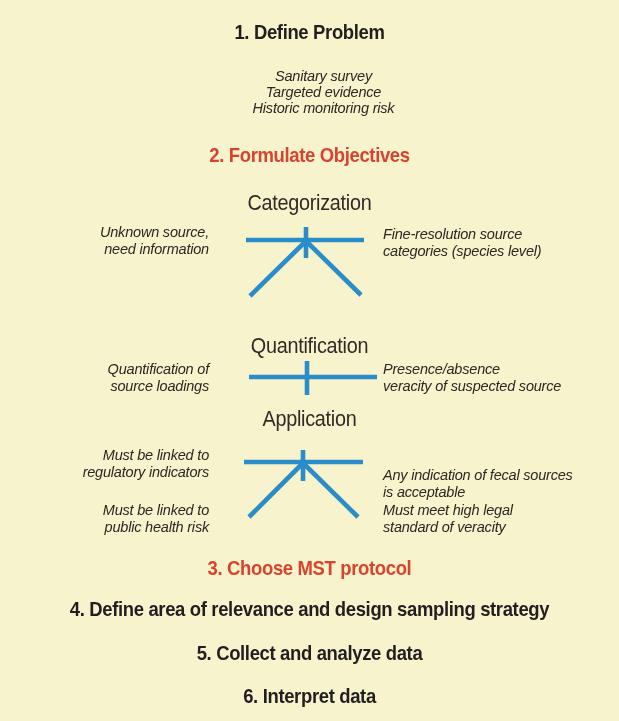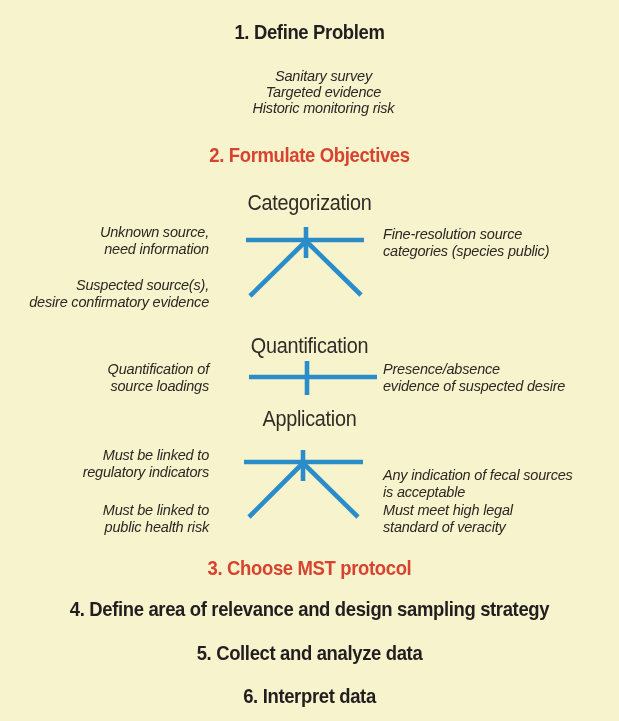--- a/index.html
+++ b/index.html
@@ -66,29 +66,27 @@
     <div>Targeted evidence</div>
     <div>Historic monitoring risk</div>
   </div>
 
   <div class="heading red" style="top:143px">2. Formulate Objectives</div>
 
   <div class="subtitle" style="top:190px">Categorization</div>
   <div class="side-label left" style="top:224px">Unknown source,
 need information</div>
   <div class="side-label right" style="top:226px">Fine-resolution source
-categories (species public)</div>
-  <div class="side-label left" style="top:277px">Suspected source(s),
-desire confirmatory evidence</div>
+categories (species level)</div>
 
   <div class="subtitle" style="top:333px">Quantification</div>
   <div class="side-label left" style="top:361px">Quantification of
 source loadings</div>
   <div class="side-label right" style="top:361px">Presence/absence
-evidence of suspected desire</div>
+veracity of suspected source</div>
 
   <div class="subtitle" style="top:406px">Application</div>
   <div class="side-label left" style="top:447px">Must be linked to
 regulatory indicators</div>
   <div class="side-label right" style="top:467px">Any indication of fecal sources
 is acceptable</div>
   <div class="side-label left" style="top:502px">Must be linked to
 public health risk</div>
   <div class="side-label right" style="top:502px">Must meet high legal
 standard of veracity</div>

